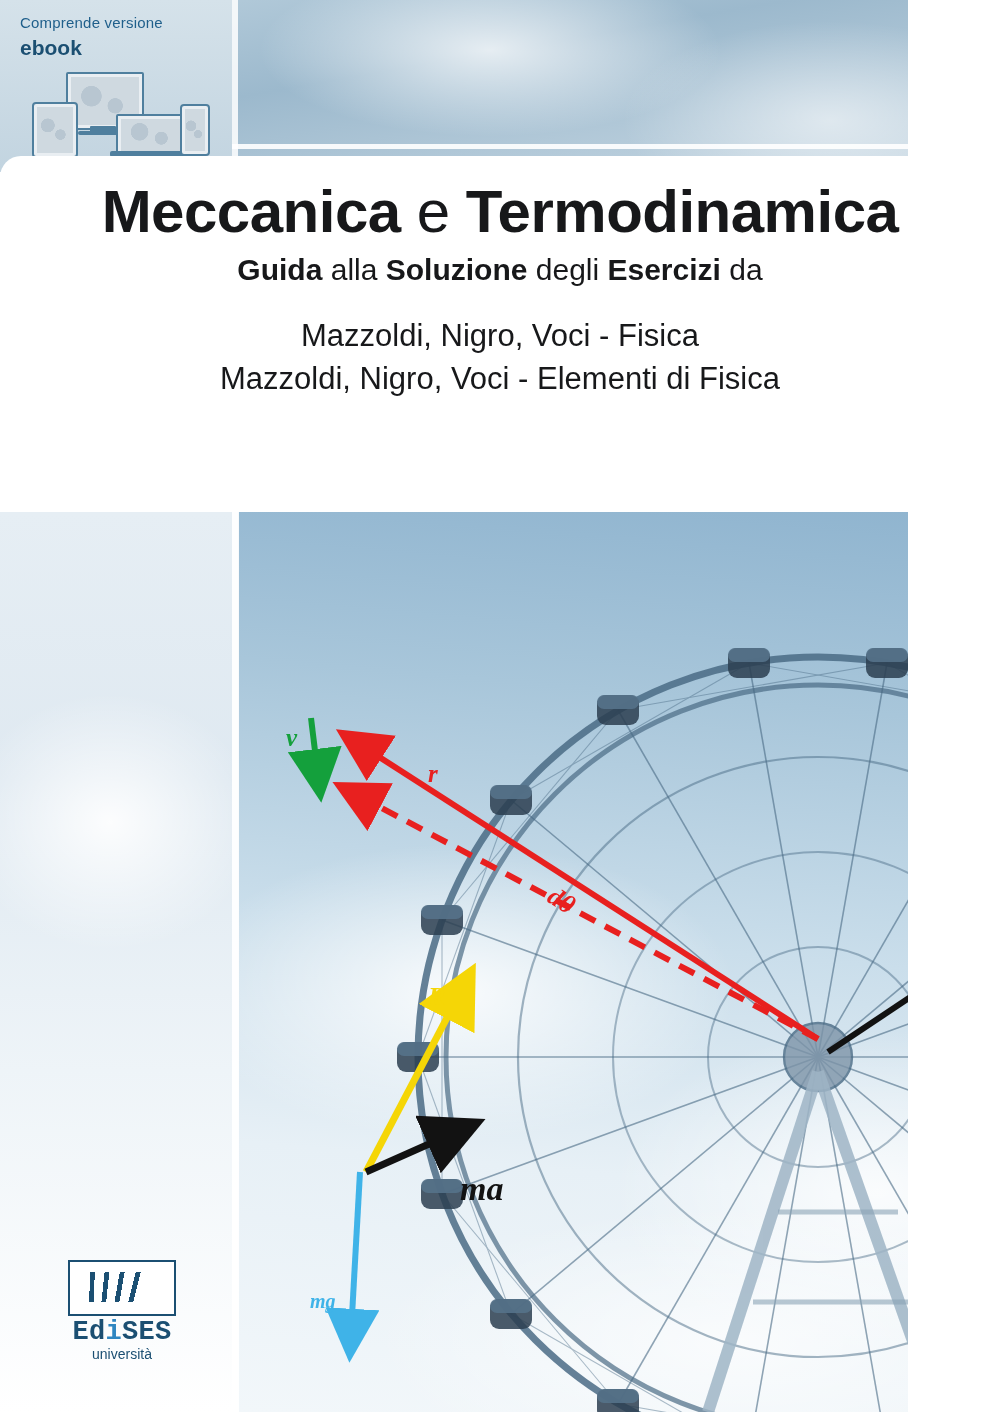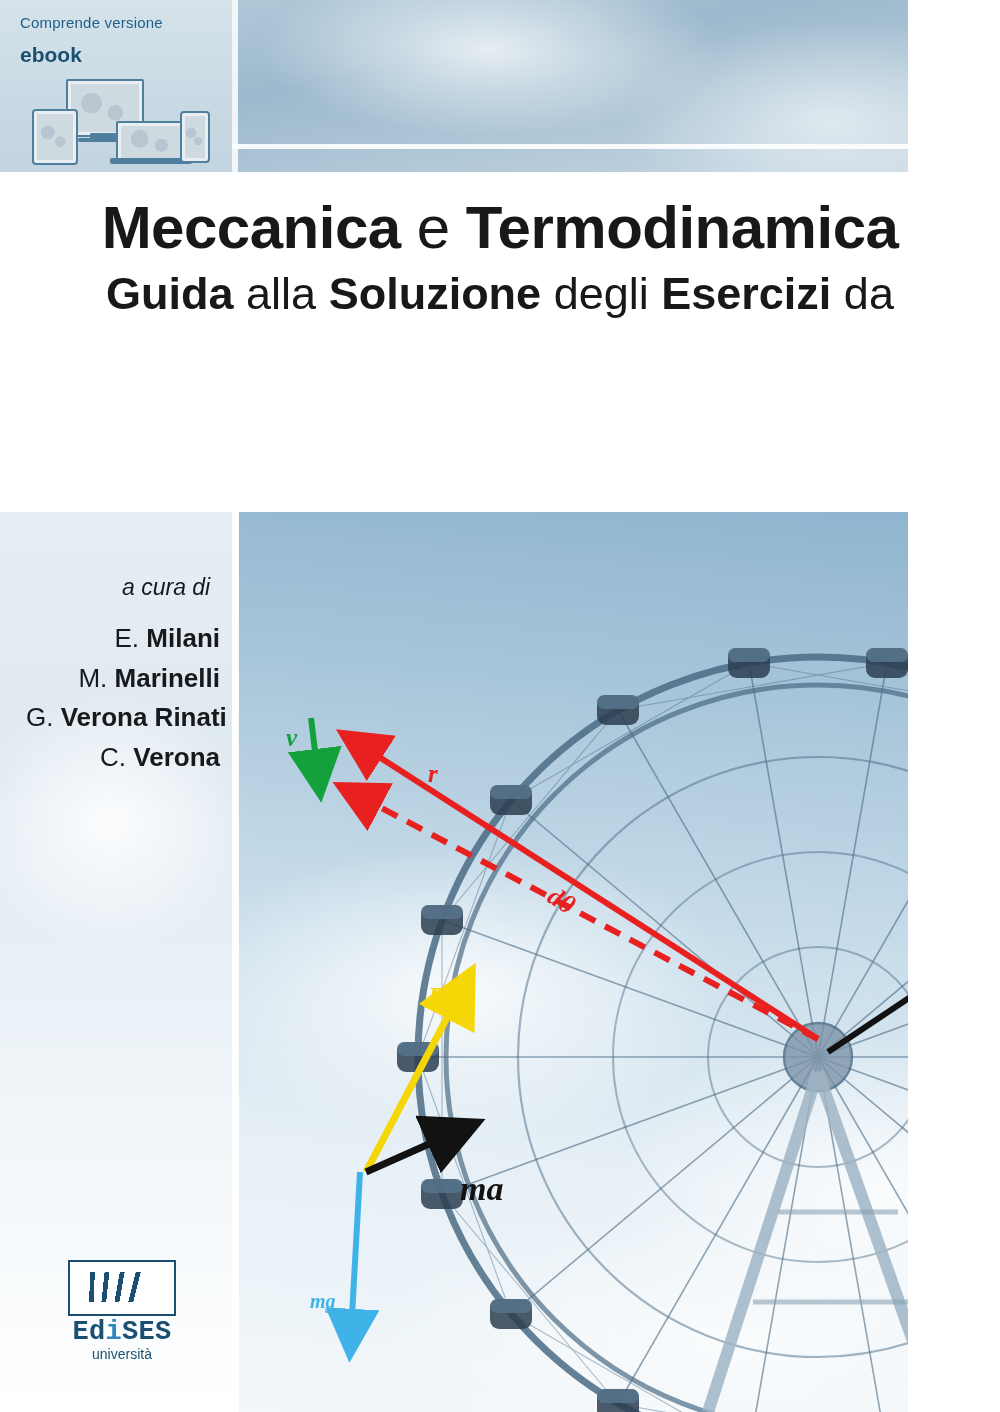--- a/index.html
+++ b/index.html
@@ -60,21 +60,21 @@
   }
   .ebook-badge .l1 {
     font-size: 15px;
     color: #1f5f8b;
     letter-spacing: .2px;
   }
   .ebook-badge .l2 {
     font-size: 21px;
     font-weight: bold;
     color: #1b4f72;
-    margin-top: 12px;
+    margin-top: 5px;
   }
   .devices {
     position: relative;
     margin-top: 6px;
     width: 200px; height: 92px;
   }
   .dev {
     position: absolute;
     border: 2px solid #4f7f9e;
     background: #e9eef2;
@@ -99,38 +99,38 @@
   .dev-laptop { left: 96px; top: 48px; width: 68px; height: 38px; border-radius: 2px; }
   .dev-laptop-base {
     position: absolute; left: 90px; top: 85px; width: 82px; height: 6px;
     background: #4f7f9e; border-radius: 2px;
   }
   .dev-phone { left: 160px; top: 38px; width: 26px; height: 48px; border-radius: 4px; }
 
   
   .title-area {
     position: absolute;
-    left: 0; top: 172px;
+    left: 0; top: 156px;
     width: 1000px; height: 340px;
     background: #ffffff;
     text-align: center;
     border-radius: 21px;
   }
   .title-main {
     margin-top: 24px;
     font-size: 60px;
     color: #17181a;
     font-weight: bold;
     letter-spacing: -0.5px;
     line-height: 1.05;
   }
   .title-main .thin { font-weight: normal; }
   .title-sub {
     margin-top: 10px;
-    font-size: 45px;
+    font-size: 30px;
     color: #17181a;
     font-weight: bold;
     line-height: 1.1;
   }
   .title-sub .thin { font-weight: normal; }
   .ref-lines {
     margin-top: 28px;
     font-size: 31px;
     color: #17181a;
     line-height: 1.4;
@@ -285,46 +285,31 @@
     </div>
   </div>
 
   <div class="title-area">
     <div class="title-main">
       <span>Meccanica</span><span class="thin"> e </span><span>Termodinamica</span>
     </div>
     <div class="title-sub">
       <span>Guida</span><span class="thin"> alla </span><span>Soluzione</span><span class="thin"> degli </span><span>Esercizi</span><span class="thin"> da</span>
     </div>
+    <div class="ref-lines">
+      <div>Mazzoldi, Nigro, Voci - Fisica</div>
+      <div>Mazzoldi, Nigro, Voci - Elementi di Fisica</div>
+    </div>
   </div>
 
   <div class="lower">
 
     <div class="left-col">
       <div class="lc-cloud"></div>
 
-      <div class="credits">
-        <div class="acura">a cura di</div>
-        <div class="name">
-          <span>E.</span>
-          <span class="b">Milani</span>
-        </div>
-        <div class="name">
-          <span>M.</span>
-          <span class="b">Marinelli</span>
-        </div>
-        <div class="name">
-          <span>G.</span>
-          <span class="b">Verona Rinati</span>
-        </div>
-        <div class="name">
-          <span>C.</span>
-          <span class="b">Verona</span>
-        </div>
-      </div>
 
       <div class="logo">
         <div class="logo-mark"></div>
         <div class="logo-edises"><span>Ed</span><span class="mid">i</span><span>SES</span></div>
         <div class="logo-uni">università</div>
       </div>
     </div>
 
     <div class="photo">
       <div class="cl1"></div>

